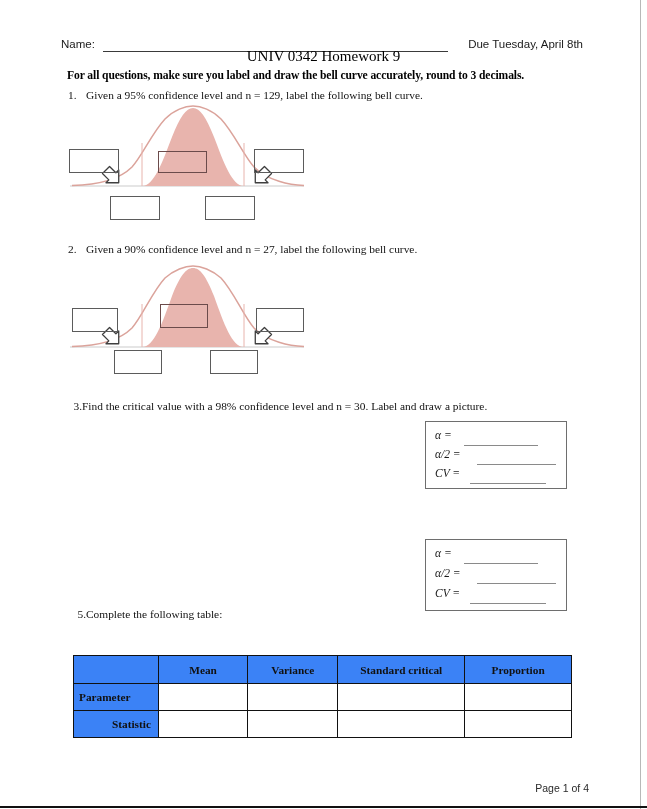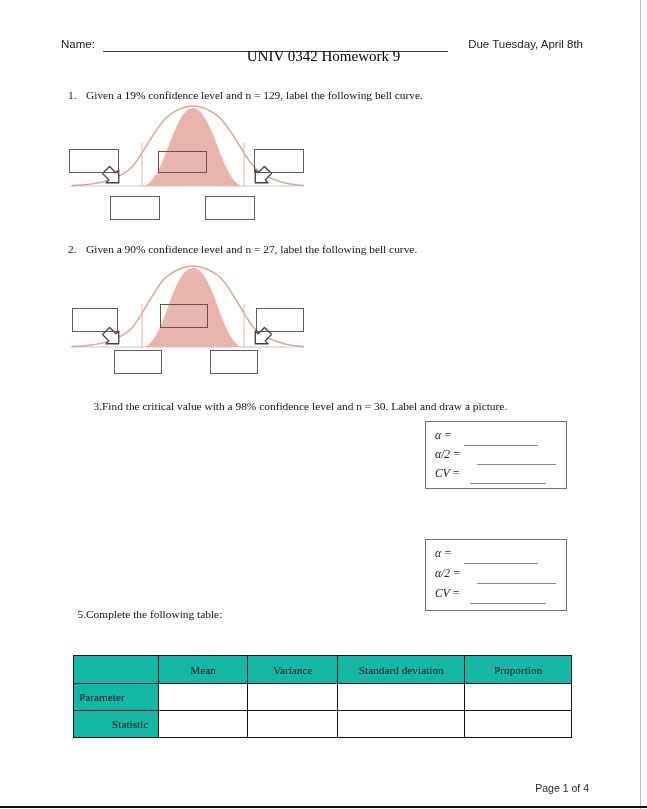--- a/index.html
+++ b/index.html
@@ -152,21 +152,22 @@
   }
   .tbl td, .tbl th {
     border: 1.1px solid #111;
     padding: 0;
     font-weight: normal;
     text-align: center;
     vertical-align: middle;
     background: #ffffff;
   }
   .tbl th.hd, .tbl td.rowhdr {
-    background: #14b8a6;
+    background: #3b82f6;
+    font-weight: bold;
   }
   .tbl td.rowhdr {
     text-align: left;
     padding-left: 5px;
   }
 
   
   .footer {
     position: absolute;
     right: 58px;
@@ -186,23 +187,24 @@
   <div class="page-edge-bottom"></div>
 
   <div class="header-row">
     <span class="name-label">Name:</span>
     <span class="name-rule"></span>
     <span class="due-label">Due Tuesday, April 8th</span>
   </div>
 
   <div class="doc-title">UNIV 0342 Homework 9</div>
 
+  <div class="instruction">For all questions, make sure you label and draw the bell curve accurately, round to 3 decimals.</div>
 
   <div class="q" style="left:68px; top:89px;">
-    <span class="num">1.</span><span>Given a 19% confidence level and n = 129, label the following bell curve.</span>
+    <span class="num">1.</span><span>Given a 95% confidence level and n = 129, label the following bell curve.</span>
   </div>
 
   <div class="figure" style="left:62px; top:101px; width:250px; height:92px;">
     <svg width="250" height="92" viewBox="0 0 250 92">
 
       <line x1="8" y1="85" x2="242" y2="85" stroke="#dcdcdc" stroke-width="1.6"></line>
 
       <path d="M 80 85
                C 92 85, 100 62, 110 36
                C 118 16, 124 7, 131 7
@@ -268,21 +270,21 @@
         <polygon points="0,-5 9,-5 9,-9 18,0 9,9 9,5 0,5" fill="#ffffff" stroke="#3f3f3f" stroke-width="1.3" stroke-linejoin="round"></polygon>
       </g>
     </svg>
     <div class="lbl-box" style="left:10px; top:46px; width:46px; height:24px;"></div>
     <div class="lbl-box mid" style="left:98px; top:42px; width:48px; height:24px;"></div>
     <div class="lbl-box" style="left:194px; top:46px; width:48px; height:24px;"></div>
     <div class="lbl-box" style="left:52px; top:88px; width:48px; height:24px;"></div>
     <div class="lbl-box" style="left:148px; top:88px; width:48px; height:24px;"></div>
   </div>
 
-  <div class="q" style="left:84px; top:400px;text-align:right;">
+  <div class="q" style="left:64px; top:400px;text-align:right;">
     <span class="num">3.</span><span>Find the critical value with a 98% confidence level and n = 30. Label and draw a picture.</span>
   </div>
 
   <div class="ans-box" style="left:425px; top:421px; width:142px; height:68px;">
     <span class="ans-line" style="left:9px; top:7px;">α =</span>
     <span class="ans-rule" style="left:38px; top:23px; width:74px;"></span>
 
     <span class="ans-line" style="left:9px; top:26px;">α/2 =</span>
     <span class="ans-rule" style="left:51px; top:42px; width:79px;"></span>
 
@@ -305,21 +307,21 @@
   <div class="q" style="left:68px; top:608px;text-align:right;">
     <span class="num">5.</span><span>Complete the following table:</span>
   </div>
 
   <table class="tbl" style="left:73px; top:655px; width:499px;">
     <thead>
       <tr>
         <th class="hd" style="width:84px; height:27px;"></th>
         <th class="hd" style="width:90px;">Mean</th>
         <th class="hd" style="width:90px;">Variance</th>
-        <th class="hd" style="width:128px;">Standard deviation</th>
+        <th class="hd" style="width:128px;">Standard critical</th>
         <th class="hd" style="width:107px;">Proportion</th>
       </tr>
     </thead>
     <tbody>
       <tr>
         <td class="rowhdr" style="height:26px;">Parameter</td>
         <td></td>
         <td></td>
         <td></td>
         <td></td>

